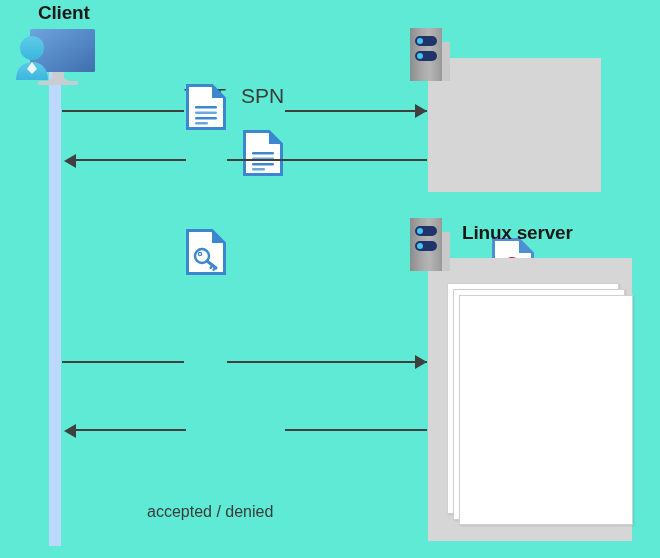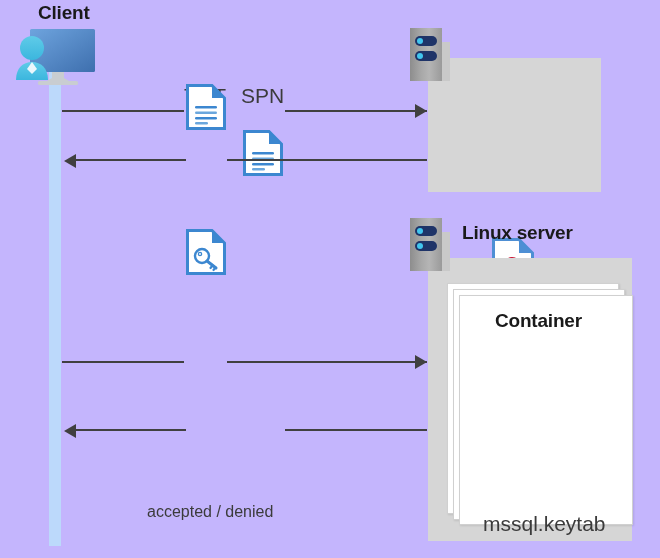--- a/index.html
+++ b/index.html
@@ -7,21 +7,21 @@
     padding: 0;
     background: #ffffff;
   }
   body {
     font-family: "Liberation Sans", sans-serif;
   }
   #canvas {
     position: relative;
     width: 660px;
     height: 558px;
-    background: #c4b5fd;
+    background: #5eead4;
     overflow: hidden;
   }
   .abs { position: absolute; }
 
   
   .title-bold {
     font-weight: bold;
     color: #1a1a1a;
     letter-spacing: -0.2px;
   }
@@ -225,24 +225,22 @@
           <div class="dot"></div>
         </div>
     </div>
   </div>
 
   <div class="abs card" style="left:447px; top:283px; width:170px; height:229px;"></div>
   <div class="abs card" style="left:453px; top:289px; width:170px; height:229px;"></div>
 
   <div class="abs card" style="left:459px; top:295px; width:172px; height:228px;"></div>
 
-  <div class="abs title-bold" style="left:495px; top:310px; font-size:19px;">Container</div>
-
-
-  <div class="abs label-plain" style="left:483px; top:476px; font-size:21px;">mssql.keytab</div>
+
+
 
   <div class="abs arrow-line" style="left:62px; top:361px; width:122px;"></div>
   <div class="abs arrow-line" style="left:227px; top:361px; width:200px;"></div>
   <div class="abs arrow-head-right" style="left:415px; top:355px;"></div>
 
   <div class="abs arrow-head-left" style="left:64px; top:424px;"></div>
   <div class="abs arrow-line" style="left:76px; top:429px; width:110px;"></div>
   <div class="abs arrow-line" style="left:285px; top:429px; width:142px;"></div>
 
   <div class="abs label-plain" style="left:147px; top:467px; font-size:16px;">accepted / denied</div>

